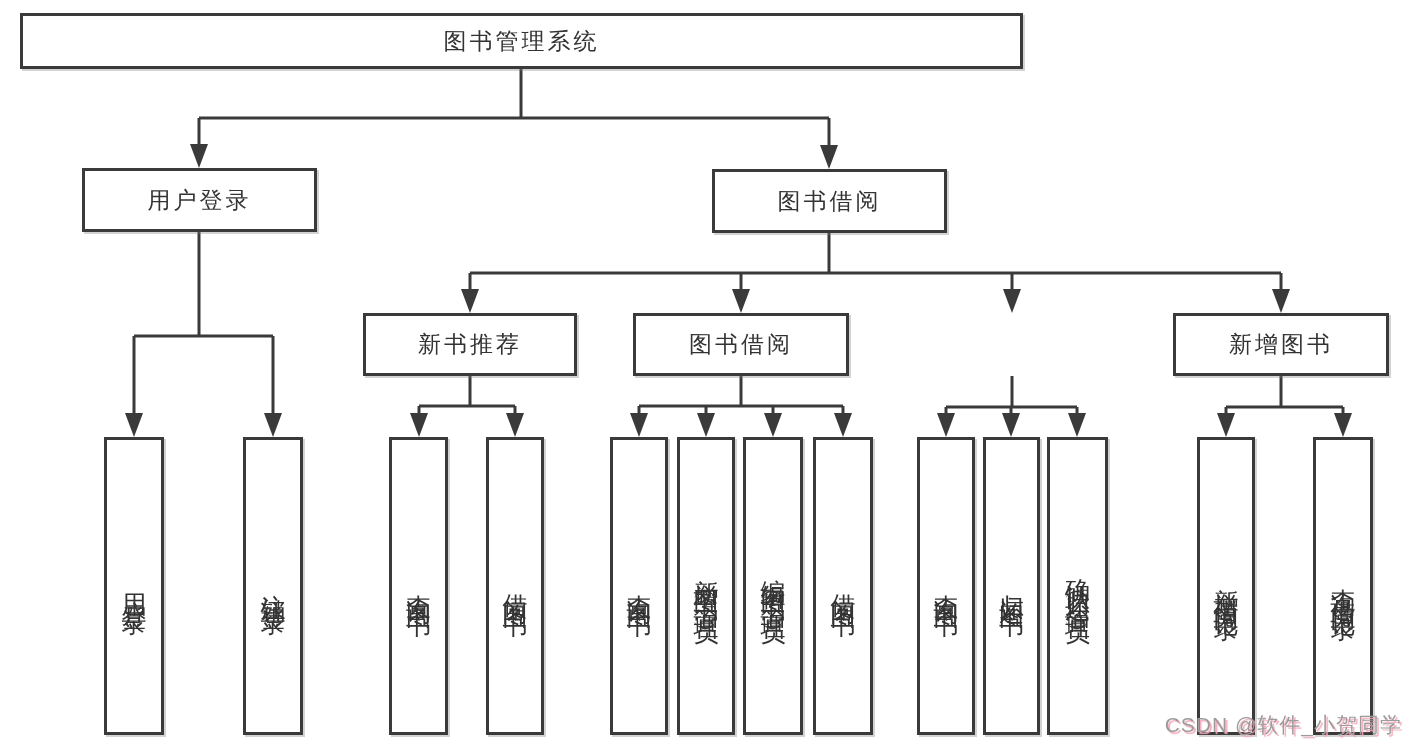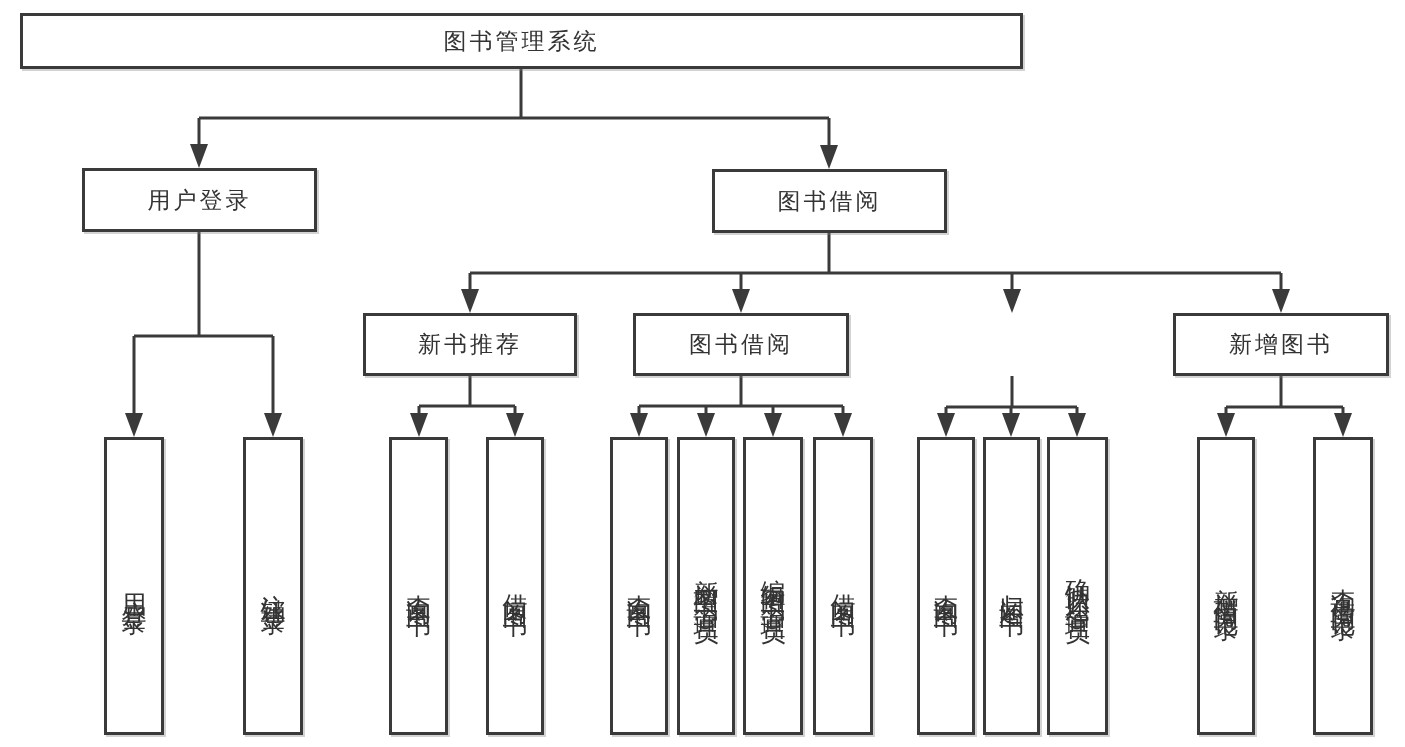--- a/index.html
+++ b/index.html
@@ -134,14 +134,15 @@
     <span class="vtext">确认归还（管理员）</span>
   </div>
 
   <div class="box" style="left:1197px;top:437px;width:58px;height:298px">
     <span class="vtext">新增借阅记录</span>
   </div>
   <div class="box" style="left:1313px;top:437px;width:60px;height:298px">
     <span class="vtext">查询借阅记录</span>
   </div>
 
+  <div class="watermark">CSDN @软件_小贺同学</div>
 
 </div>
 
 </body></html>

